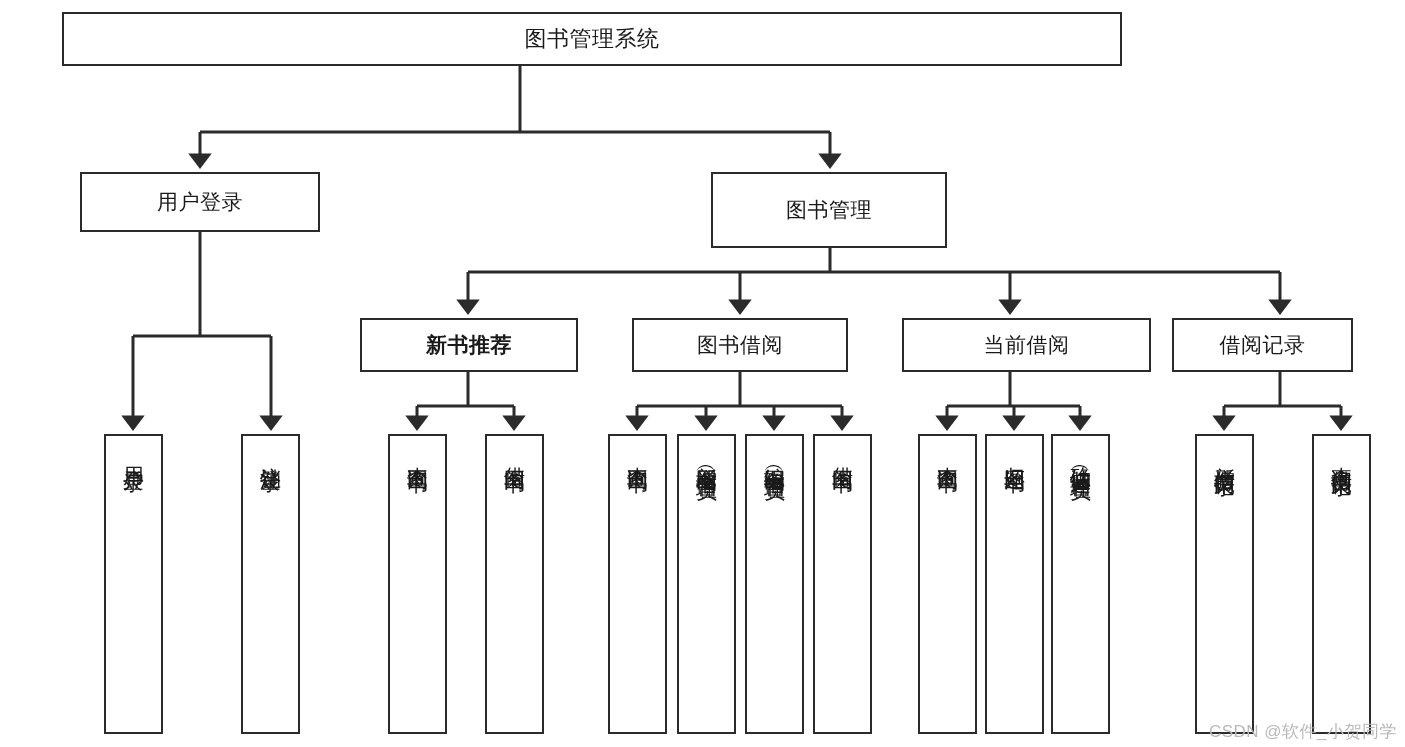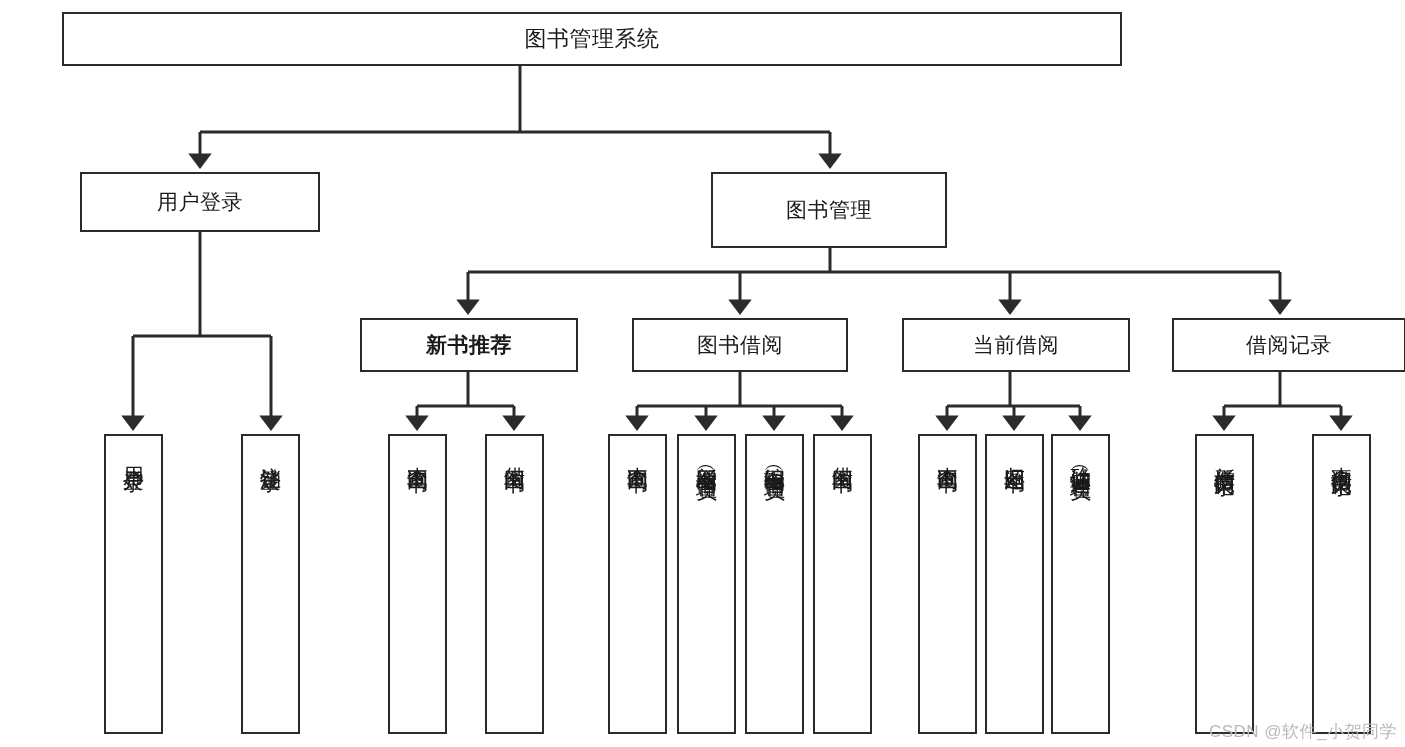--- a/index.html
+++ b/index.html
@@ -139,24 +139,24 @@
   <div class="node h" style="left: 711px; top: 172px; width: 236px; height: 76px;">
     <span class="node-label">图书管理</span>
   </div>
 
   <div class="node h" style="left: 360px; top: 318px; width: 218px; height: 54px; font-weight: bold;">
     <span class="node-label">新书推荐</span>
   </div>
   <div class="node h" style="left: 632px; top: 318px; width: 216px; height: 54px;">
     <span class="node-label">图书借阅</span>
   </div>
-  <div class="node h" style="left: 902px; top: 318px; width: 228px; height: 54px;">
+  <div class="node h" style="left: 902px; top: 318px; width: 249px; height: 54px;">
     <span class="node-label">当前借阅</span>
   </div>
-  <div class="node h" style="left: 1172px; top: 318px; width: 234px; height: 54px;">
+  <div class="node h" style="left: 1172px; top: 318px; width: 181px; height: 54px;">
     <span class="node-label">借阅记录</span>
   </div>
 
   <div class="node v" style="left: 104px; top: 434px; width: 59px; height: 300px;">
     <span class="node-label">用户登录</span>
   </div>
   <div class="node v" style="left: 241px; top: 434px; width: 59px; height: 300px;">
     <span class="node-label">注销登录</span>
   </div>
   <div class="node v" style="left: 388px; top: 434px; width: 59px; height: 300px;">

